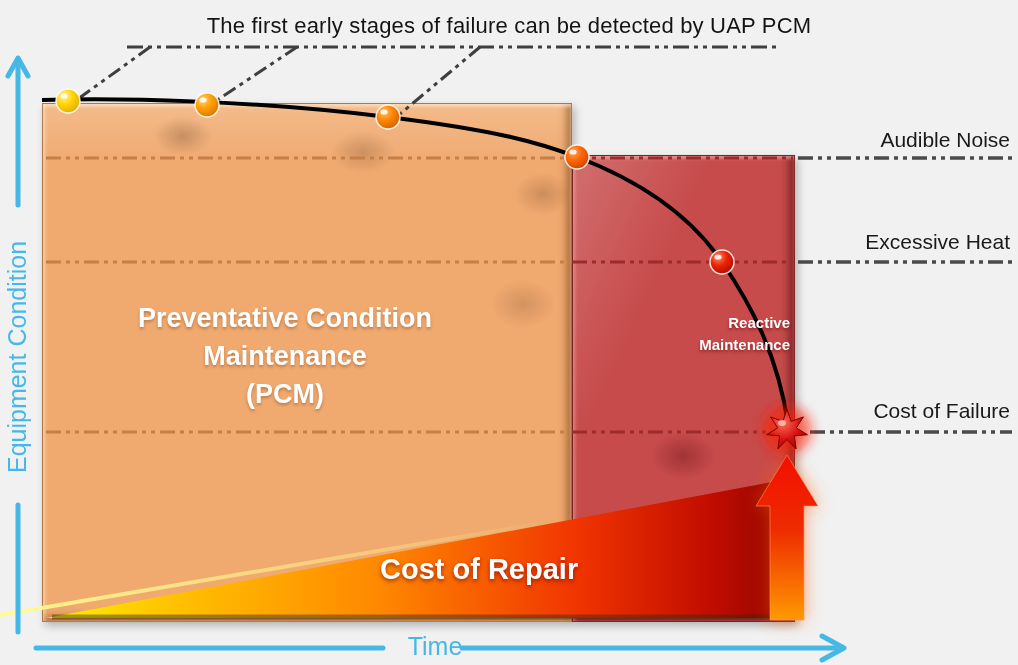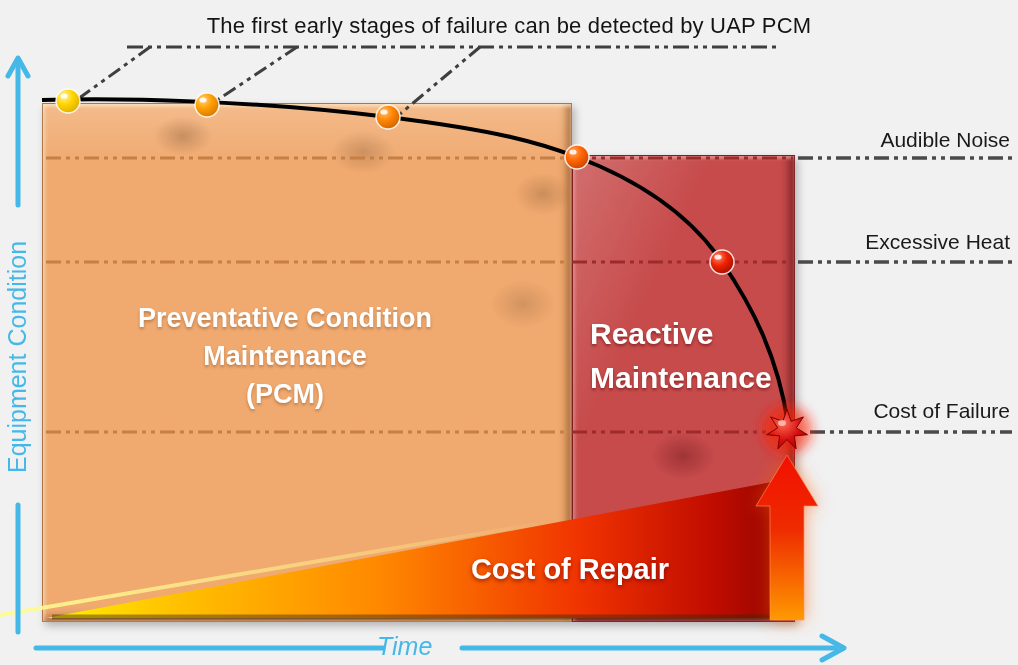--- a/index.html
+++ b/index.html
@@ -48,38 +48,38 @@
     left:60px; top:13px; width:898px; text-align:center;
     font-size:22px; color:#141414; letter-spacing:.2px;
   }
   .zone-label { color:#ffffff; font-weight:bold; white-space:pre-line; }
   .pcm-label {
     left:42px; top:300px; width:486px; text-align:center;
     font-size:27px; line-height:1.4;
     text-shadow:0 2px 3px rgba(120,70,30,.45);
   }
   .reactive-label {
-    left:590px; top:312px; width:200px; text-align:left;
-    font-size:30px; line-height:1.45;
+    left:590px; top:312px; width:200px; text-align:right;
+    font-size:15px; line-height:1.45;
     text-shadow:0 2px 3px rgba(90,0,5,.5);
   }
   .threshold-label {
     right:8px; width:240px; text-align:right;
     font-size:21px; color:#1a1a1a;
   }
   .t-audible  { top:128px; }
   .t-heat     { top:230px; }
   .t-failure  { top:399px; }
   .cost-label {
-    left:380px; top:553px; width:380px; text-align:center;
+    left:380px; top:553px; width:380px; text-align:left;
     font-size:29px; font-weight:bold; color:#ffffff;
     text-shadow:0 2px 4px rgba(110,0,0,.65);
   }
   .axis-label { color:#45b8e8; font-size:25px; }
-  .x-label { left:377px; top:632px; width:80px; text-align:left;font-style:italic; }
+  .x-label { left:395px; top:632px; width:80px; text-align:center; }
   .y-label {
     left:17px; top:357px; white-space:nowrap;
     transform:translate(-50%,-50%) rotate(-90deg);
   }
 </style>
 </head>
 <body>
 
 <div class="canvas">
 

